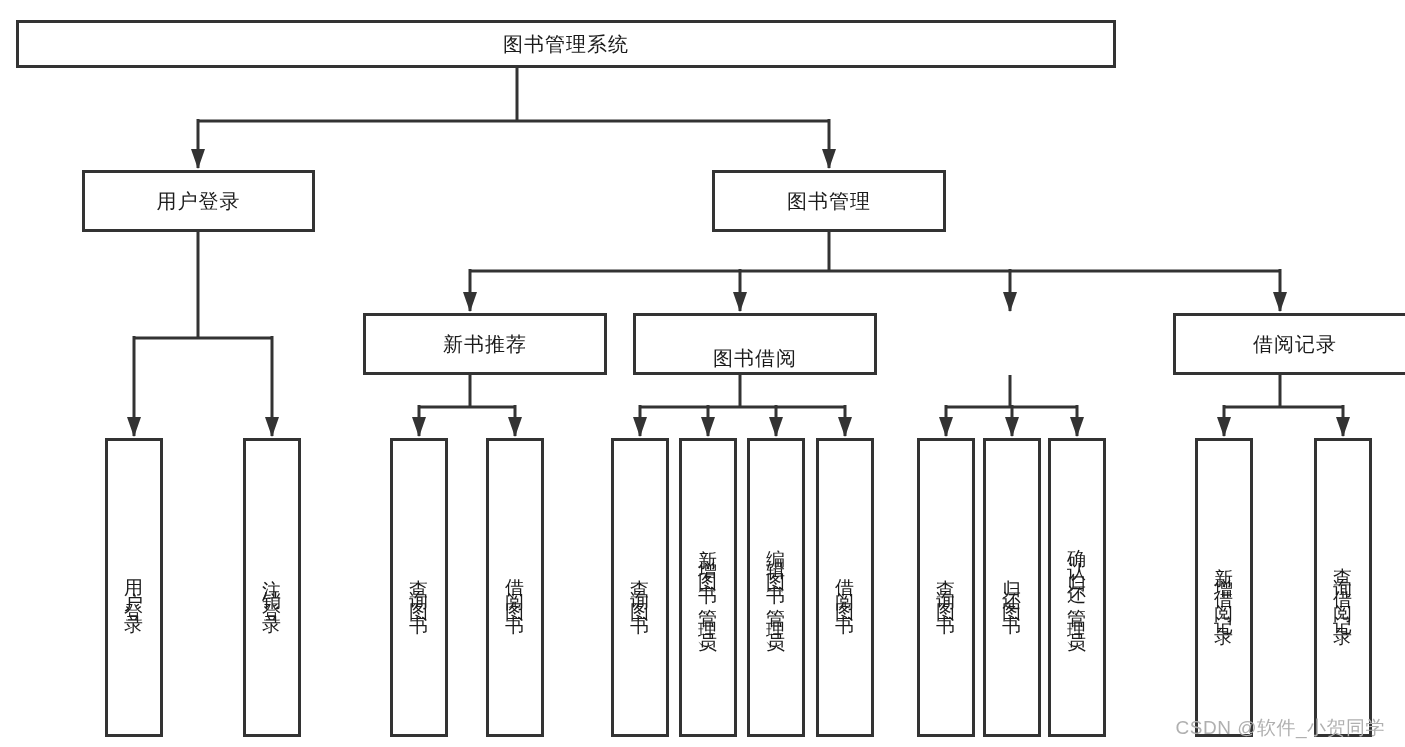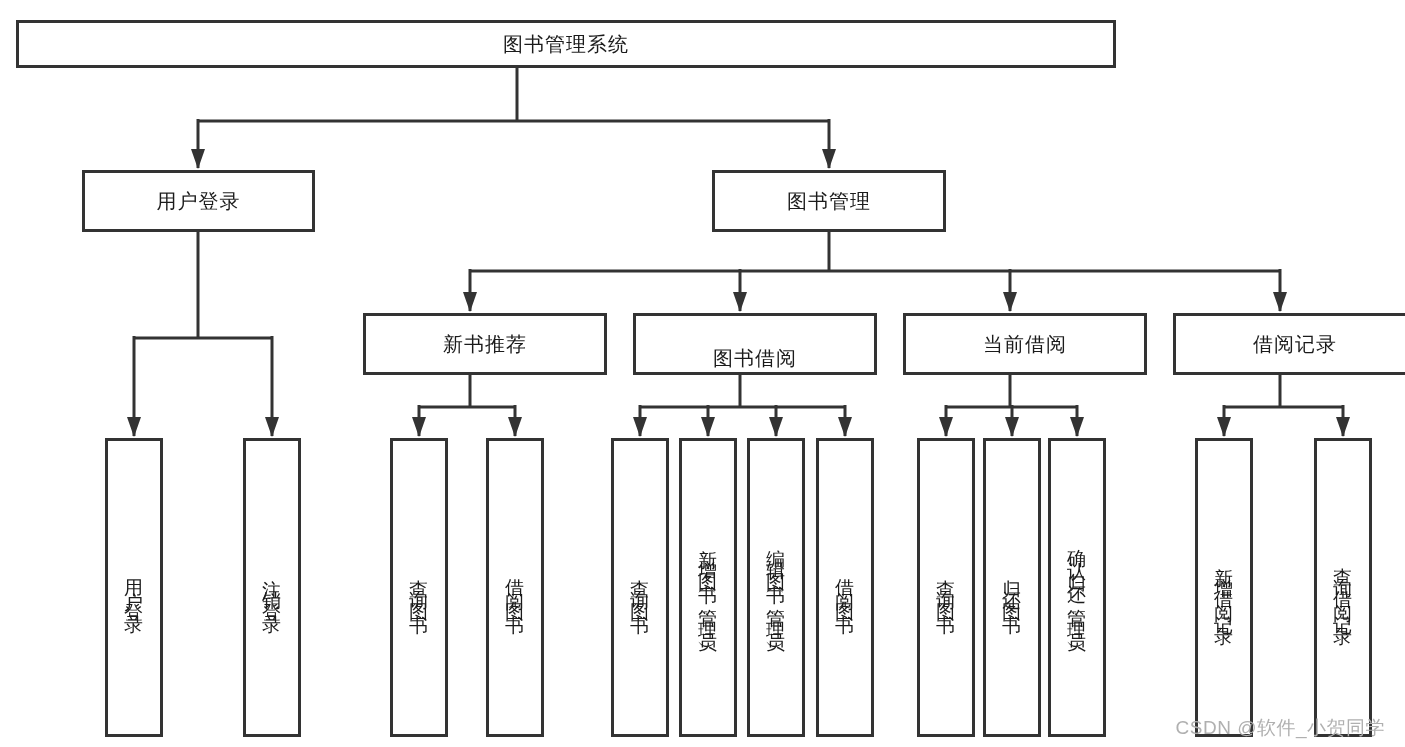--- a/index.html
+++ b/index.html
@@ -175,23 +175,20 @@
   <div class="node node-lvl2 node-h n-book-management">
     <span>图书管理</span>
   </div>
 
   <div class="node node-lvl3 node-h n-new-book">
     <span>新书推荐</span>
   </div>
   <div class="node node-lvl3 node-h n-borrowing">
     <span>图书借阅</span>
   </div>
-  <div class="node node-lvl3 node-h n-current">
-    <span>当前借阅</span>
-  </div>
   <div class="node node-lvl3 node-h n-records">
     <span>借阅记录</span>
   </div>
 
   <div class="node node-leaf lf-1">
     <span class="leaf-label">用户登录</span>
   </div>
   <div class="node node-leaf lf-2">
     <span class="leaf-label">注销登录</span>
   </div>

